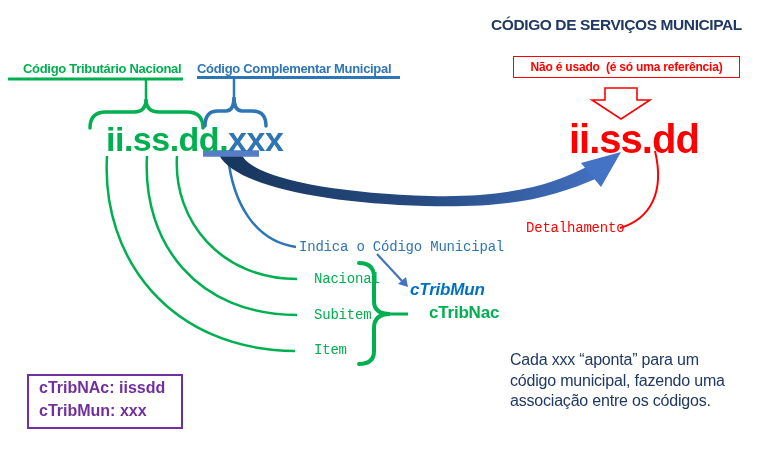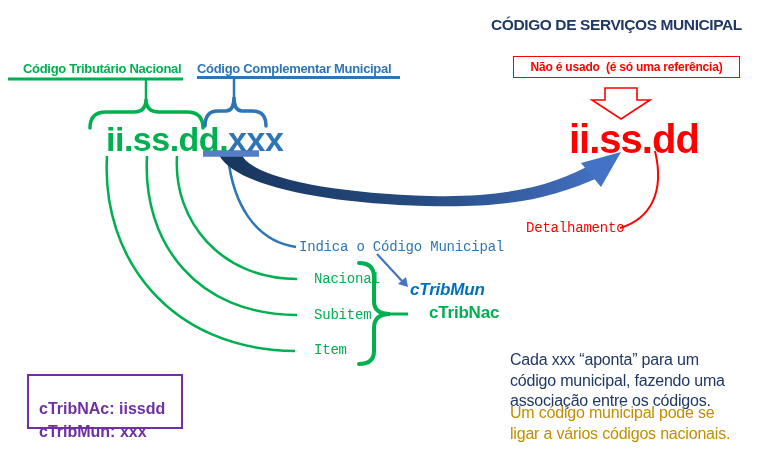--- a/index.html
+++ b/index.html
@@ -20,21 +20,21 @@
   .bigcode-red{font-size:40px;font-weight:bold;letter-spacing:-1px;line-height:1;color:#FF0000;}
   .note-box{
     left:513px;top:56px;width:227px;height:22px;border:1.6px solid #FF0000;
     display:flex;align-items:center;justify-content:center;box-sizing:border-box;
     font-size:12px;font-weight:bold;color:#FF0000;white-space:pre;letter-spacing:-0.2px;
   }
   .callout{font-size:14px;letter-spacing:-0.2px;font-family:Liberation Mono, monospace;}
   .ctrib{font-size:17px;font-weight:bold;letter-spacing:-0.2px;}
   .legend-box{
     left:27px;top:374px;width:156px;height:55px;border:2px solid #7030A0;box-sizing:border-box;
-    padding:21px 0 0 10px;font-size:16px;font-weight:bold;color:#7030A0;line-height:23px;
+    padding:0 0 0 10px;font-size:16px;font-weight:bold;color:#7030A0;line-height:23px;
   }
   .para{font-size:16px;line-height:20.5px;letter-spacing:-0.2px;}
 </style>
 </head>
 <body>
 
 <div class="canvas">
 
   <svg class="overlay" viewBox="0 0 768 456">
     <defs>
@@ -98,18 +98,14 @@
   <div class="abs legend-box">
     <div>cTribNAc: iissdd</div>
     <div>cTribMun: xxx</div>
   </div>
 
   <div class="abs para navy" style="left:510px;top:350px;">
     <div>Cada xxx “aponta” para um</div>
     <div>código municipal, fazendo uma</div>
     <div>associação entre os códigos.</div>
   </div>
-  <div class="abs para gold" style="left:510px;top:403px;">
-    <div>Um código municipal pode se</div>
-    <div>ligar a vários códigos nacionais.</div>
-  </div>
 
 </div>
 
 </body></html>

